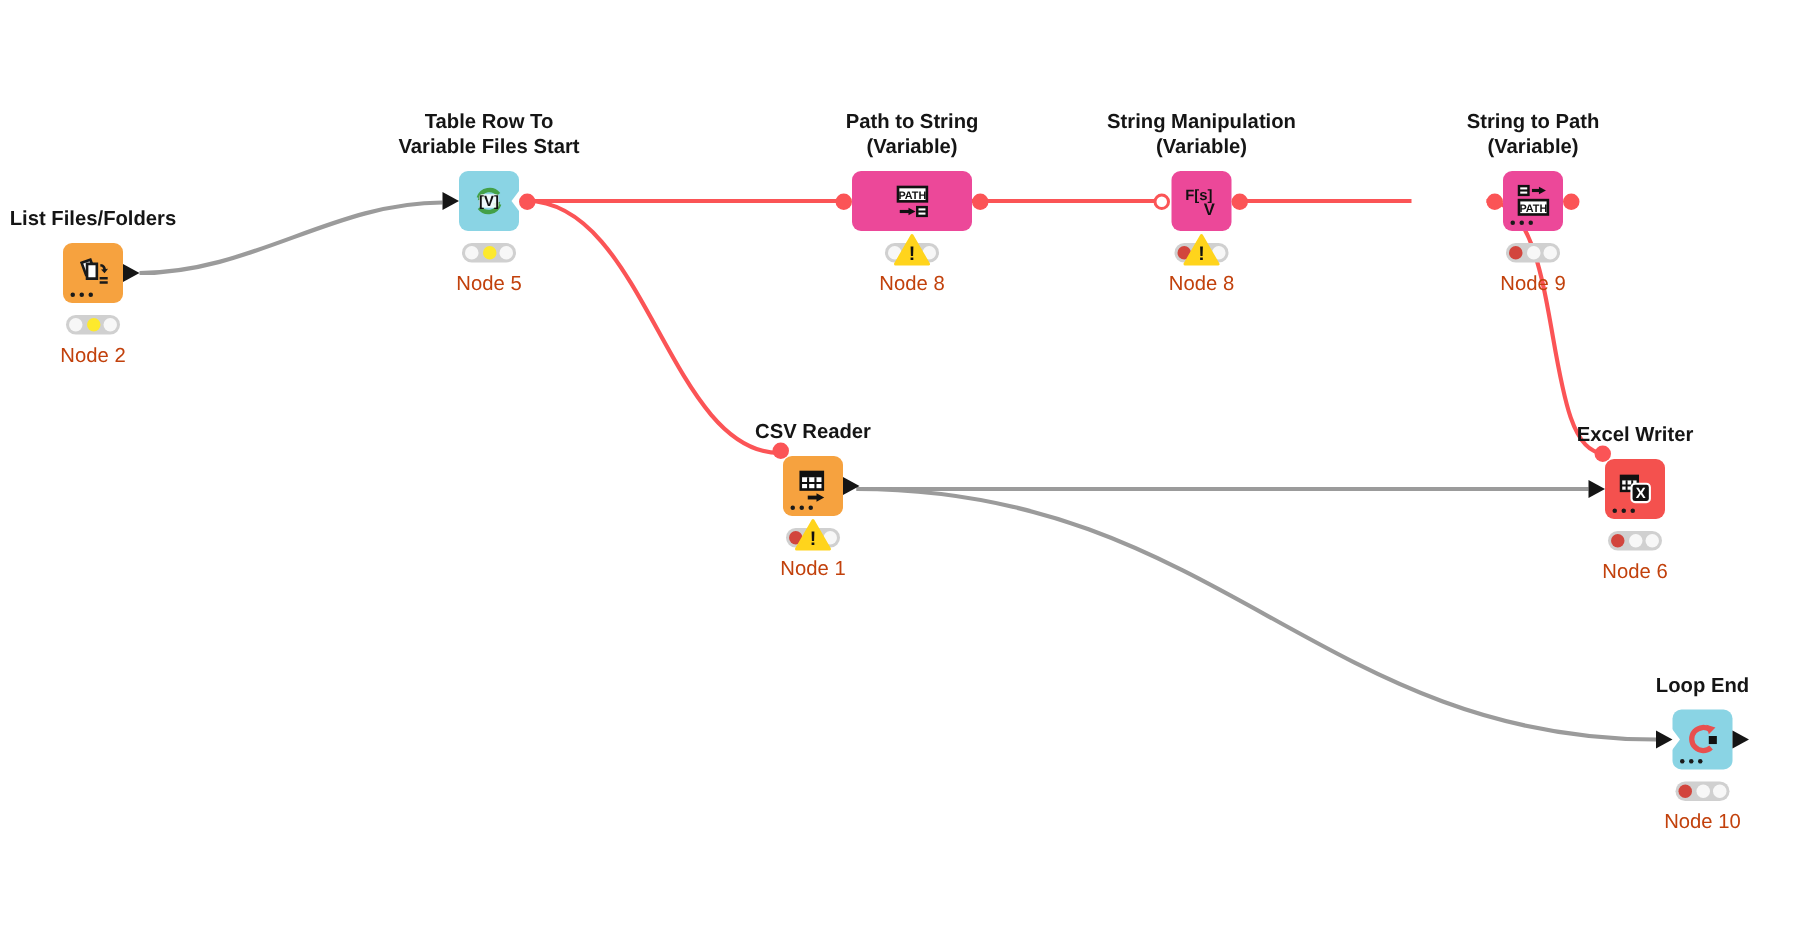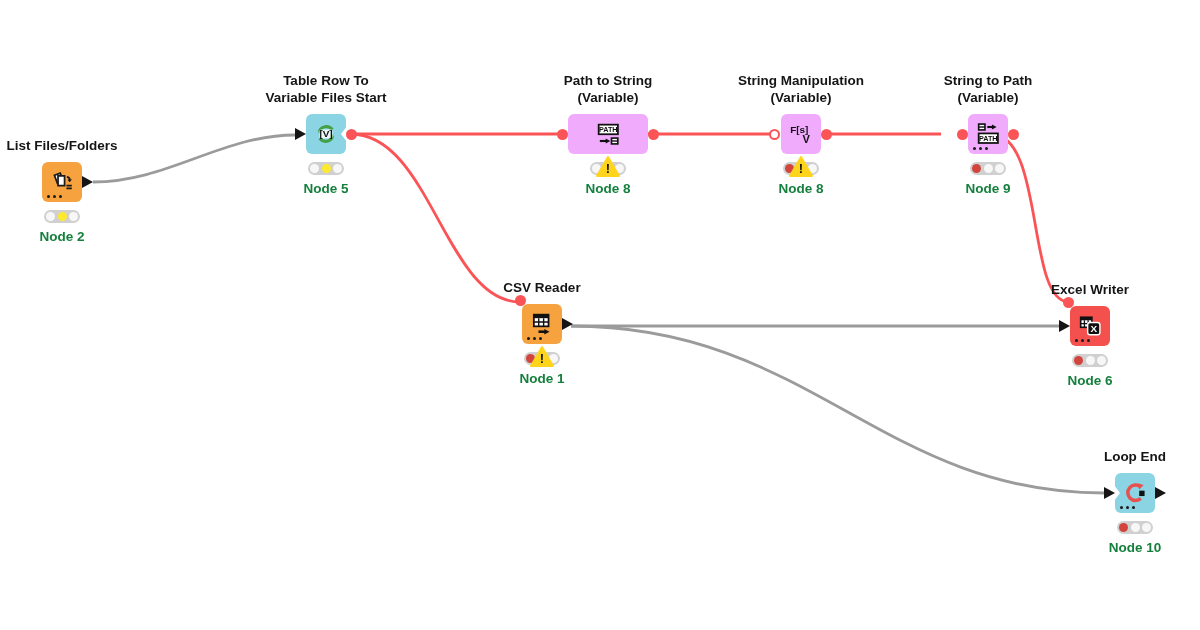--- a/index.html
+++ b/index.html
@@ -6,33 +6,33 @@
   #canvas{position:relative;width:1200px;height:630px;background:#ffffff;overflow:hidden;
           font-family:"Liberation Sans", sans-serif;}
   #wires{position:absolute;left:0;top:0;width:1200px;height:630px;}
   #wires path{fill:none;stroke-width:2.8px;pointer-events:stroke;}
   #wires path.gray{stroke:#9b9b9b;}
   #wires path.red{stroke:#fb5456;}
 
   .node{position:absolute;width:40px;height:40px;border-radius:18px;}
   .node-body{position:absolute;inset:0;border-radius:6px;display:flex;align-items:center;justify-content:center;cursor:pointer;}
   .node-body.orange{background:#f6a23f;}
-  .node-body.yellow{background:#f0abfc;justify-content:center;}
+  .node-body.yellow{background:#ec4899;justify-content:center;}
   .node-body.blue{background:#8ad4e4;}
   .node-body.rednode{background:#f4514e;}
 
   .notch{position:absolute;width:0;height:0;border-top:8px solid transparent;border-bottom:8px solid transparent;top:50%;margin-top:-8px;}
   .notch.right{right:-1px;border-right:6px solid #fff;}
   .notch.left{left:-1px;border-left:6px solid #fff;}
 
   .node-title{position:absolute;bottom:calc(100% + 8px);left:50%;transform:translateX(-50%);
       width:max-content;text-align:center;font-size:13.5px;font-weight:bold;color:#151515;line-height:17px;}
   .node-title div:empty{display:none;}
   .node-label{position:absolute;top:calc(100% + 27px);left:50%;transform:translateX(-50%);
-      width:max-content;text-align:center;font-size:13.5px;color:#15803d;font-weight:bold;}
+      width:max-content;text-align:center;font-size:13.5px;color:#c2410c;}
 
   .traffic{position:absolute;top:calc(100% + 8px);left:50%;transform:translateX(-50%);
       width:36px;height:13px;border-radius:7px;background:#d0d0d0;
       display:flex;align-items:center;justify-content:center;gap:2.5px;}
   .light{width:9px;height:9px;border-radius:50%;background:#f7f7f7;}
   .light.on-yellow{background:#fde92d;}
   .light.on-red{background:#d2453d;}
 
   .warning{position:absolute;top:calc(100% + 1px);left:50%;transform:translateX(-50%);z-index:5;}
 
@@ -166,21 +166,21 @@
         <span class="light"></span>
         <span class="light"></span>
     </div>
     <svg class="warning" width="26" height="24" viewBox="0 0 26 24">
       <path d="M13,2 L24,21 H2 Z" fill="#ffd41c" stroke="#ffd41c" stroke-width="2" stroke-linejoin="round"></path>
       <text x="13" y="18" text-anchor="middle" font-size="13" font-weight="bold" fill="#111" font-family="Liberation Sans, sans-serif">!</text>
     </svg>
     <div class="node-label">Node 8</div>
   </div>
 
-  <div class="node" style="left:968px;top:114px;">
+  <div class="node" style="left:1002px;top:114px;">
     <div class="node-title">
       <div>String to Path</div>
         <div>(Variable)</div>
     </div>
     <div class="node-body yellow">
       <svg width="28" height="28" viewBox="0 0 24 24">
         <rect x="4" y="3.5" width="5.4" height="5" fill="#fff" stroke="#111" stroke-width="1.4"></rect>
         <path d="M4,6 h5.4" stroke="#111" stroke-width="1.2"></path>
         <path d="M11.4,6 h4.6" stroke="#111" stroke-width="1.8"></path>
         <path d="M15.4,3.8 l4,2.2 -4,2.2 z" fill="#111"></path>

